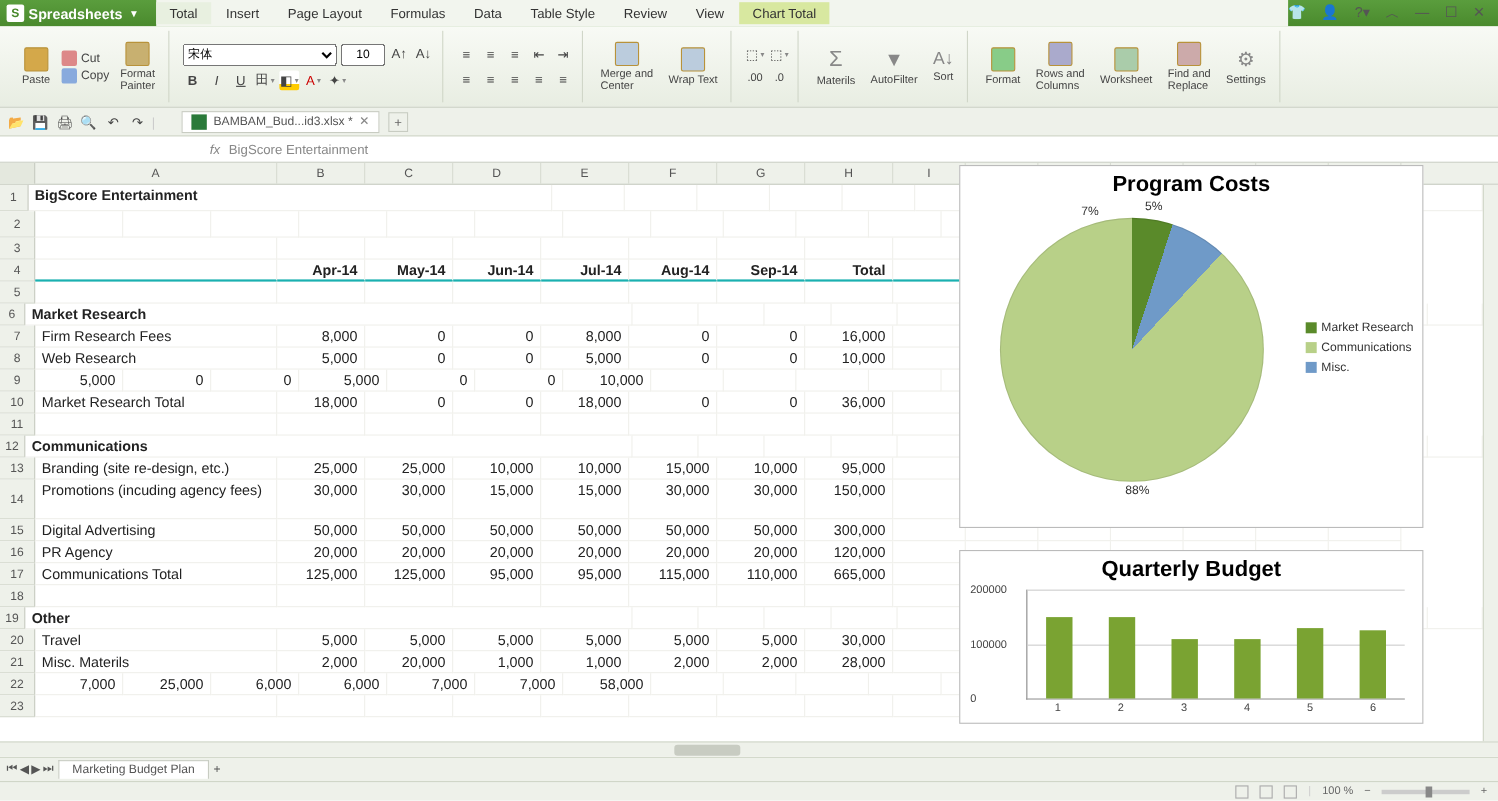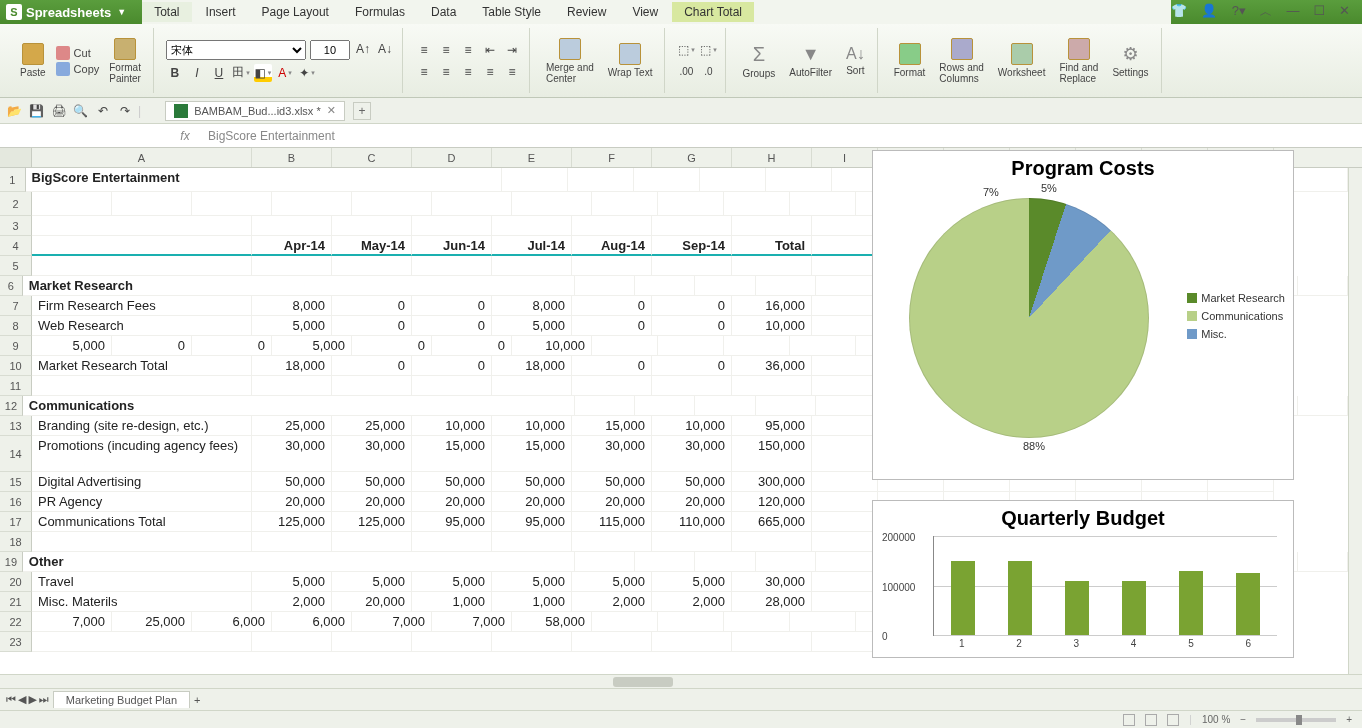--- a/index.html
+++ b/index.html
@@ -33,21 +33,21 @@
 
 
 .qat { height:26px; background:#eef1ea; border-bottom:1px solid #d0d6c8; display:flex; align-items:center; padding:0 6px; gap:4px;}
 .file-tab { display:flex; align-items:center; gap:6px; background:#fff; border:1px solid #c8ccc2; padding:2px 8px; margin-left:20px; font-size:11px; color:#555;}
 .file-tab .xl { width:14px; height:14px; background:#2a7a3a;}
 .add-tab { width:18px; height:18px; border:1px solid #c8ccc2; display:flex; align-items:center; justify-content:center; margin-left:4px; color:#666;}
 
 
 .fbar { height:24px; border-bottom:1px solid #c8ccc2; display:flex; align-items:center; font-size:12px; color:#555;}
 .fbar .cellref { width:170px; padding:0 8px; border-right:1px solid #ddd; font-style:italic; color:#888;}
-.fbar .fx { width:30px; text-align:center; font-style:italic; color:#888;}
+.fbar .fx { width:30px; text-align:right; font-style:italic; color:#888;}
 .fbar .val { padding:0 8px; color:#888;}
 
 
 .grid-wrap { position:relative; height:calc(728px - 24px - 74px - 26px - 24px - 22px - 18px); overflow:hidden; }
 .colhead { display:flex; height:20px; background:#eef1ea; border-bottom:1px solid #c8ccc2; }
 .colhead .corner { width:32px; border-right:1px solid #c8ccc2; background:#e4e8de;}
 .colhead .ch { border-right:1px solid #d8dcd2; text-align:center; font-size:11px; color:#555; line-height:20px;}
 .rows { position:absolute; top:20px; left:0; right:14px; bottom:14px; overflow:hidden;}
 .row { display:flex; height:20px; }
 .row.tall { height:36px;}
@@ -206,21 +206,21 @@
         </span>
         <span class="tb">
           <sub>.0</sub>
         </span>
       </div>
   </div>
   <div class="rgroup">
       <div class="top">
     <div class="bigbtn">
           <div style="font-size:20px;color:#888">Σ</div>
-          <span>Groups</span>
+          <span>Materils</span>
         </div>
     <div class="bigbtn">
           <div style="font-size:18px;color:#888">▼</div>
           <span>AutoFilter</span>
         </div>
     <div class="bigbtn">
           <div style="font-size:16px;color:#888">A↓</div>
           <span>Sort</span>
         </div>
   </div>

